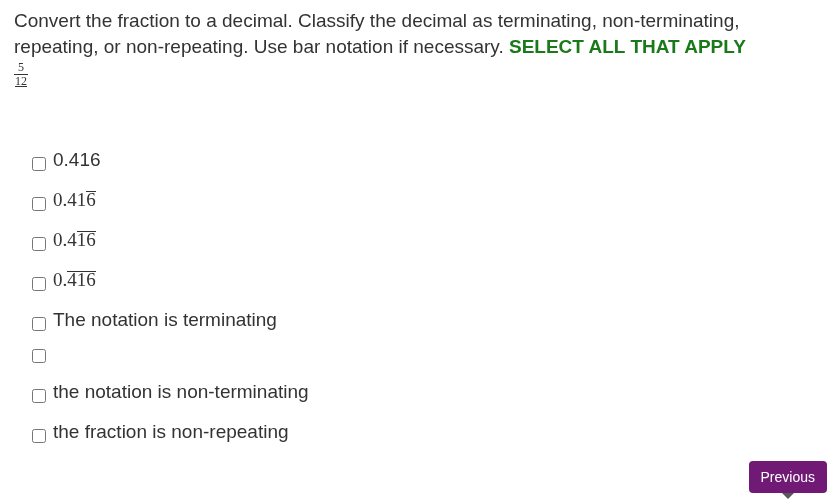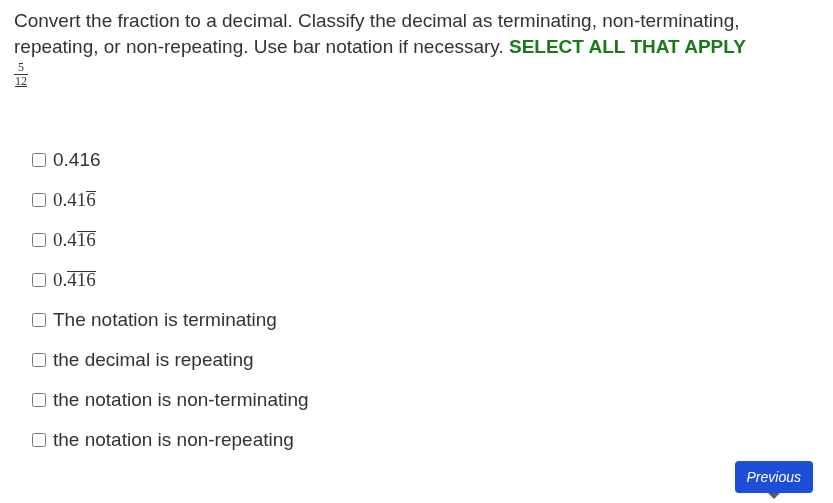--- a/index.html
+++ b/index.html
@@ -43,21 +43,21 @@
       display: block;
       padding: 0 1px;
       text-decoration: underline;
     }
     .options {
       margin-top: 62px;
       margin-left: 18px;
     }
     .option-row {
       display: flex;
-      align-items: center;
+      align-items: flex-end;
       margin-bottom: 18px;
       font-size: 19px;
       color: #333;
     }
     .option-row input[type="checkbox"] {
       width: 14px;
       height: 14px;
       margin-right: 7px;
       flex-shrink: 0;
     }
@@ -73,30 +73,29 @@
       position: absolute;
       top: 0.08em;
       height: 1px;
       background: #333;
     }
     .bar-6 { right: 0; width: 0.5em; }
     .bar-16 { right: 0; width: 1.0em; }
     .bar-416 { right: 0; width: 1.5em; }
     .prev-btn {
       position: absolute;
-      right: 20px;
+      right: 6px;
       bottom: 10px;
-      background: #1d4ed8;
+      background: #701a75;
       color: #fff;
       font-size: 14px;
       padding: 8px 12px;
       border-radius: 4px;
       border: none;
       cursor: pointer;
-      font-style: italic;
     }
     .prev-btn::after {
       content: "";
       position: absolute;
       left: 50%;
       bottom: -6px;
       transform: translateX(-50%);
       border-left: 6px solid transparent;
       border-right: 6px solid transparent;
       border-top: 6px solid #595959;
@@ -146,31 +145,30 @@
     </span>
   </label>
 
   <label class="option-row">
     <input type="checkbox" style="">
     <span>The notation is terminating</span>
   </label>
 
   <label class="option-row">
     <input type="checkbox" style="">
-    <span>the decimal is repeating</span>
   </label>
 
   <label class="option-row">
     <input type="checkbox" style="">
     <span>the notation is non-terminating</span>
   </label>
 
   <label class="option-row">
     <input type="checkbox" style="">
-    <span>the notation is non-repeating</span>
+    <span>the fraction is non-repeating</span>
   </label>
 
 </div>
 
 <button class="prev-btn">Previous</button>
 
 
 
 
 </body></html>

